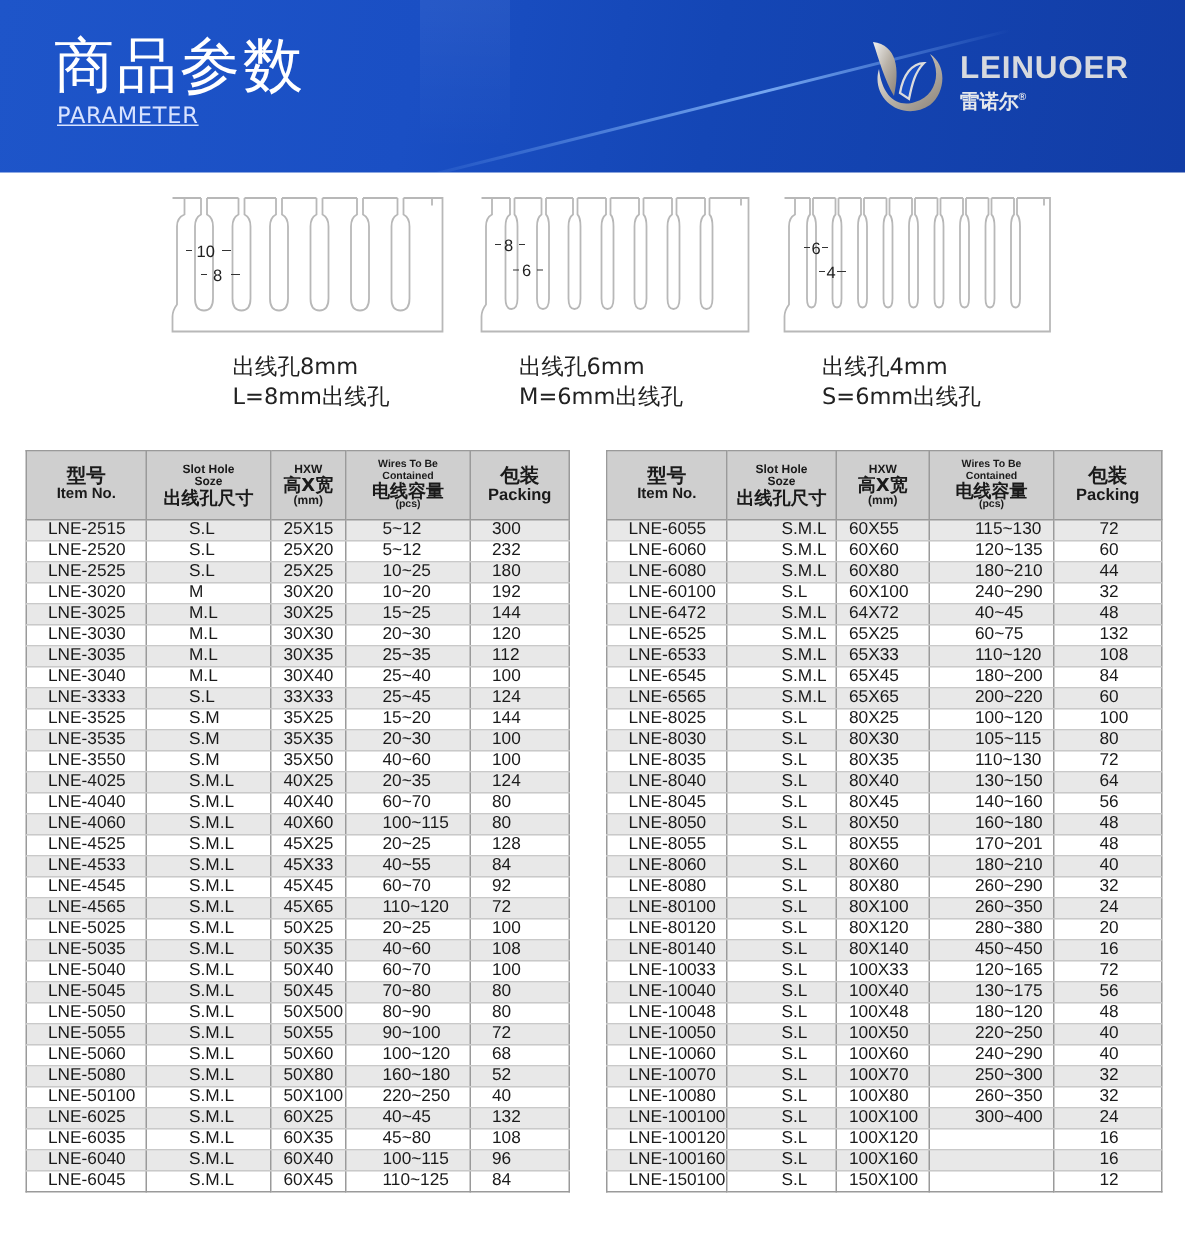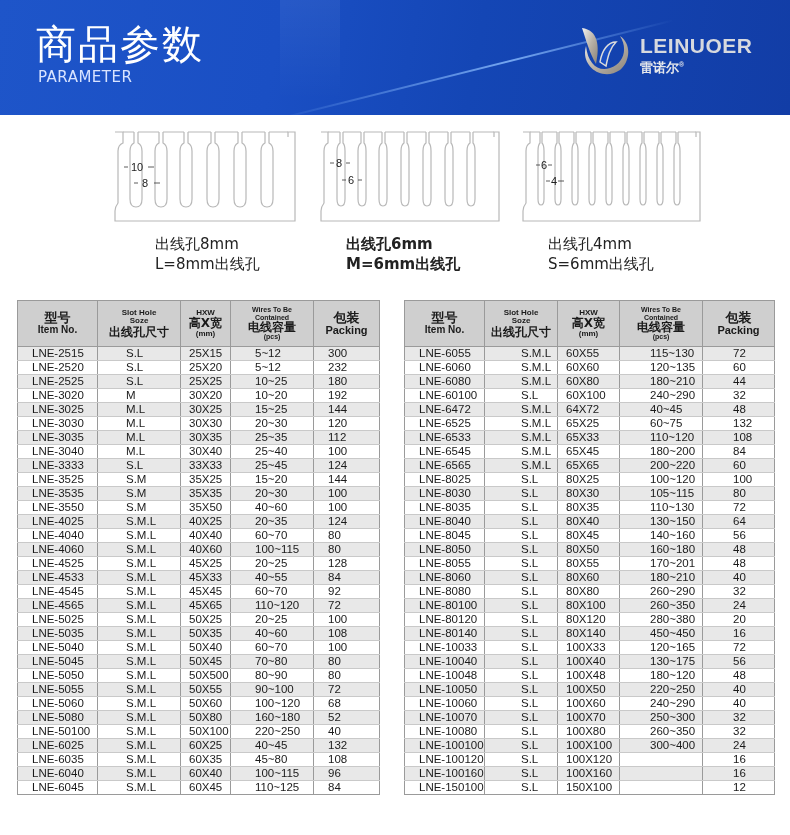--- a/index.html
+++ b/index.html
@@ -21,21 +21,21 @@
     position: absolute; left: 280px; top: 0; width: 60px; height: 100px;
     background: linear-gradient(180deg, rgba(255,255,255,0.06), rgba(255,255,255,0));
   }
   .banner-title {
     position: absolute; left: 36px; top: 22px; font-size: 40px; color: #ffffff;
     font-weight: 300; letter-spacing: 2px; font-family: "DejaVu Sans", sans-serif;
     line-height: 44px;
   }
   .banner-sub {
     position: absolute; left: 38px; top: 68px; font-size: 15px; color: #d8e3ff;
-    letter-spacing: 0.5px; font-family: "DejaVu Sans", sans-serif;
+    letter-spacing: 0.5px; font-family: "DejaVu Sans", sans-serif; text-decoration: underline;
   }
   .logo { position: absolute; left: 576px; top: 24px; width: 200px; height: 56px; }
   .logo-mark { position: absolute; left: 0; top: 0; width: 58px; height: 56px; }
   .logo-text {
     position: absolute; left: 64px; top: 10px; font-size: 21px; font-weight: bold;
     color: #d7d9de; letter-spacing: 0.5px;
   }
   .logo-cn {
     position: absolute; left: 64px; top: 35px; font-size: 13px; font-weight: bold; color: #e6e8ec;
   }
@@ -151,21 +151,21 @@
     <g stroke="#333" stroke-width="0.8">
       <line x1="10" y1="32" x2="14" y2="32"></line>
         <line x1="26" y1="32" x2="30" y2="32"></line>
       <line x1="22" y1="49" x2="26" y2="49"></line>
         <line x1="38" y1="49" x2="42" y2="49"></line>
     </g>
     <text x="16" y="36" font-size="11" fill="#222" font-family="Liberation Sans, sans-serif">8</text>
     <text x="28" y="53" font-size="11" fill="#222" font-family="Liberation Sans, sans-serif">6</text>
   </svg>
 </div>
-<div class="diagram-caption" style="left:346px; top:234px;font-weight:bold;">
+<div class="diagram-caption" style="left:346px; top:234px;">
   <div>出线孔6mm</div>
   <div>M=6mm出线孔</div>
 </div>
 
 <div class="diagram" style="left:522px; top:131px;">
   <svg width="180" height="92" viewBox="0 0 180 92">
     <g fill="none" stroke="#b8b8b8" stroke-width="1.2">
       <path d="M1 1 H8 V12 Q4 14 4 20 V72 Q1 76 1 80 V90 H178 V1 H174 V6"></path>
       <path d="M18 1 V12 Q16 14 16 20 V68 Q16 74 19 74 Q22 74 22 68 V20 Q22 14 20 12 V1"></path>
       <path d="M35 1 V12 Q33 14 33 20 V68 Q33 74 36 74 Q39 74 39 68 V20 Q39 14 37 12 V1"></path>

